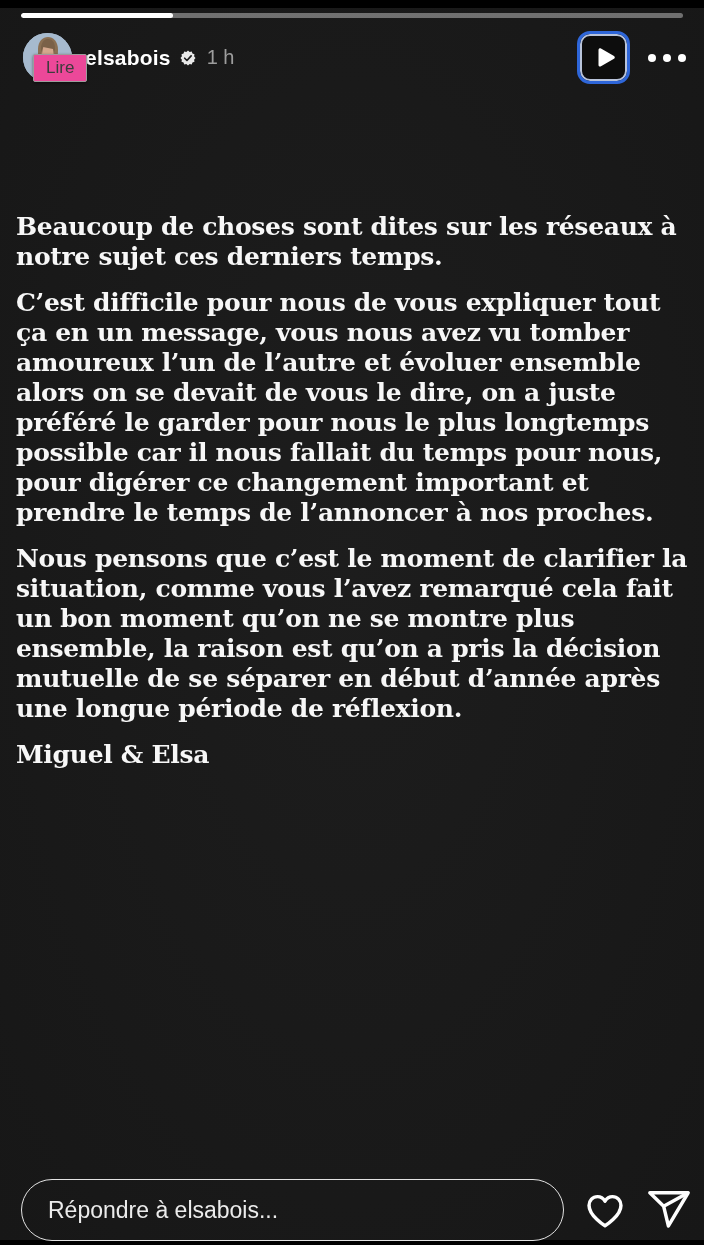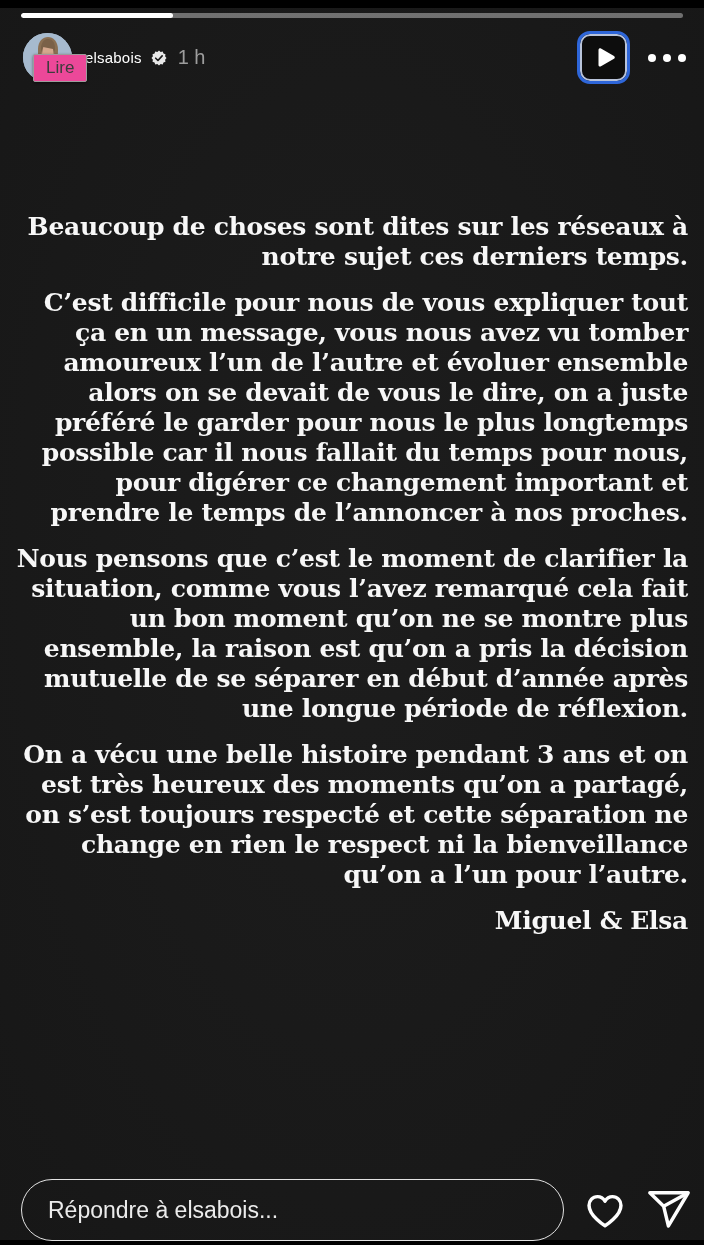--- a/index.html
+++ b/index.html
@@ -11,39 +11,39 @@
   
   .progress{position:absolute;left:21px;right:21px;top:13px;height:5px;
             background:rgba(255,255,255,0.38);border-radius:3px;overflow:hidden;}
   .progress-fill{height:100%;background:#fff;border-radius:3px;width:0;}
 
   
   .header{position:absolute;top:31px;left:23px;right:16px;height:53px;
           display:flex;align-items:center;}
   .avatar{width:49px;height:49px;border-radius:50%;overflow:hidden;flex:0 0 auto;background:#a6bace;}
   .avatar svg{display:block;width:100%;height:100%;}
-  .username{margin-left:13px;color:#fff;font-size:15px;font-weight:400;letter-spacing:.2px;}
+  .username{margin-left:13px;color:#fff;font-size:21px;font-weight:700;letter-spacing:.2px;}
   .badge{margin-left:8px;width:18px;height:18px;display:inline-flex;}
   .timestamp{margin-left:10px;color:#9d9d9d;font-size:20px;}
   .spacer{flex:1;}
   .play-btn{width:53px;height:53px;border-radius:13px;background:#0d0d0d;
             border:3px solid #2e66d9;box-shadow:inset 0 0 0 2px rgba(215,228,255,.85);
             display:flex;align-items:center;justify-content:center;cursor:pointer;padding:0;}
   .play-btn svg{margin-left:3px;}
   .more-btn{background:none;border:none;margin-left:16px;padding:6px 2px;cursor:pointer;
             display:flex;gap:7px;align-items:center;}
   .dot{width:8px;height:8px;border-radius:50%;background:#fff;}
 
   
   .tooltip{position:absolute;left:33px;top:54px;z-index:6;background:#ec4899;
            border:1px solid #9c9c9c;border-radius:2px;color:#3c3c3c;font-size:17px;
            padding:3px 12px;box-shadow:0 1px 3px rgba(0,0,0,.5);cursor:pointer;}
 
   
-  .story-text{position:absolute;top:212px;left:16px;right:16px;text-align:right;
+  .story-text{position:absolute;top:212px;left:16px;right:16px;text-align:left;
               color:#f7f7f7;font-family:"DejaVu Serif","Liberation Serif",serif;
               font-weight:700;font-size:25px;line-height:30px;letter-spacing:-0.3px;}
   .story-text p{margin:0 0 16px 0;}
   .signature{margin-top:4px;}
 
   
   .footer{position:absolute;left:21px;right:12px;bottom:7px;height:56px;
           display:flex;align-items:center;}
   .reply-input{flex:1;height:62px;box-sizing:border-box;background:transparent;
                border:1.5px solid #e3e3e3;border-radius:32px;color:#fff;
@@ -99,21 +99,20 @@
       <span class="dot"></span>
     </button>
   </div>
 
   <div class="tooltip">Lire</div>
 
   <div class="story-text">
     <p>Beaucoup de choses sont dites sur les réseaux à notre sujet ces derniers temps.</p>
     <p>C’est difficile pour nous de vous expliquer tout ça en un message, vous nous avez vu tomber amoureux l’un de l’autre et évoluer ensemble alors on se devait de vous le dire, on a juste préféré le garder pour nous le plus longtemps possible car il nous fallait du temps pour nous, pour digérer ce changement important et prendre le temps de l’annoncer à nos proches.</p>
     <p>Nous pensons que c’est le moment de clarifier la situation, comme vous l’avez remarqué cela fait un bon moment qu’on ne se montre plus ensemble, la raison est qu’on a pris la décision mutuelle de se séparer en début d’année après une longue période de réflexion.</p>
-    <p>On a vécu une belle histoire pendant 3 ans et on est très heureux des moments qu’on a partagé, on s’est toujours respecté et cette séparation ne change en rien le respect ni la bienveillance qu’on a l’un pour l’autre.</p>
     <p class="signature">Miguel &amp; Elsa</p>
   </div>
 
   <div class="footer">
     <input class="reply-input" type="text" placeholder="Répondre à elsabois..." style="">
     <button class="icon-btn">
       <svg viewBox="0 0 24 24" width="44" height="44">
         <path d="M12 20.6S3.3 15.2 3.3 9.5c0-2.7 2-4.8 4.6-4.8 1.7 0 3.2 1 4.1 2.5.9-1.5 2.4-2.5 4.1-2.5 2.6 0 4.6 2.1 4.6 4.8 0 5.7-8.7 11.1-8.7 11.1z" fill="none" stroke="#fff" stroke-width="1.9" stroke-linejoin="round"></path>
       </svg>
     </button>

